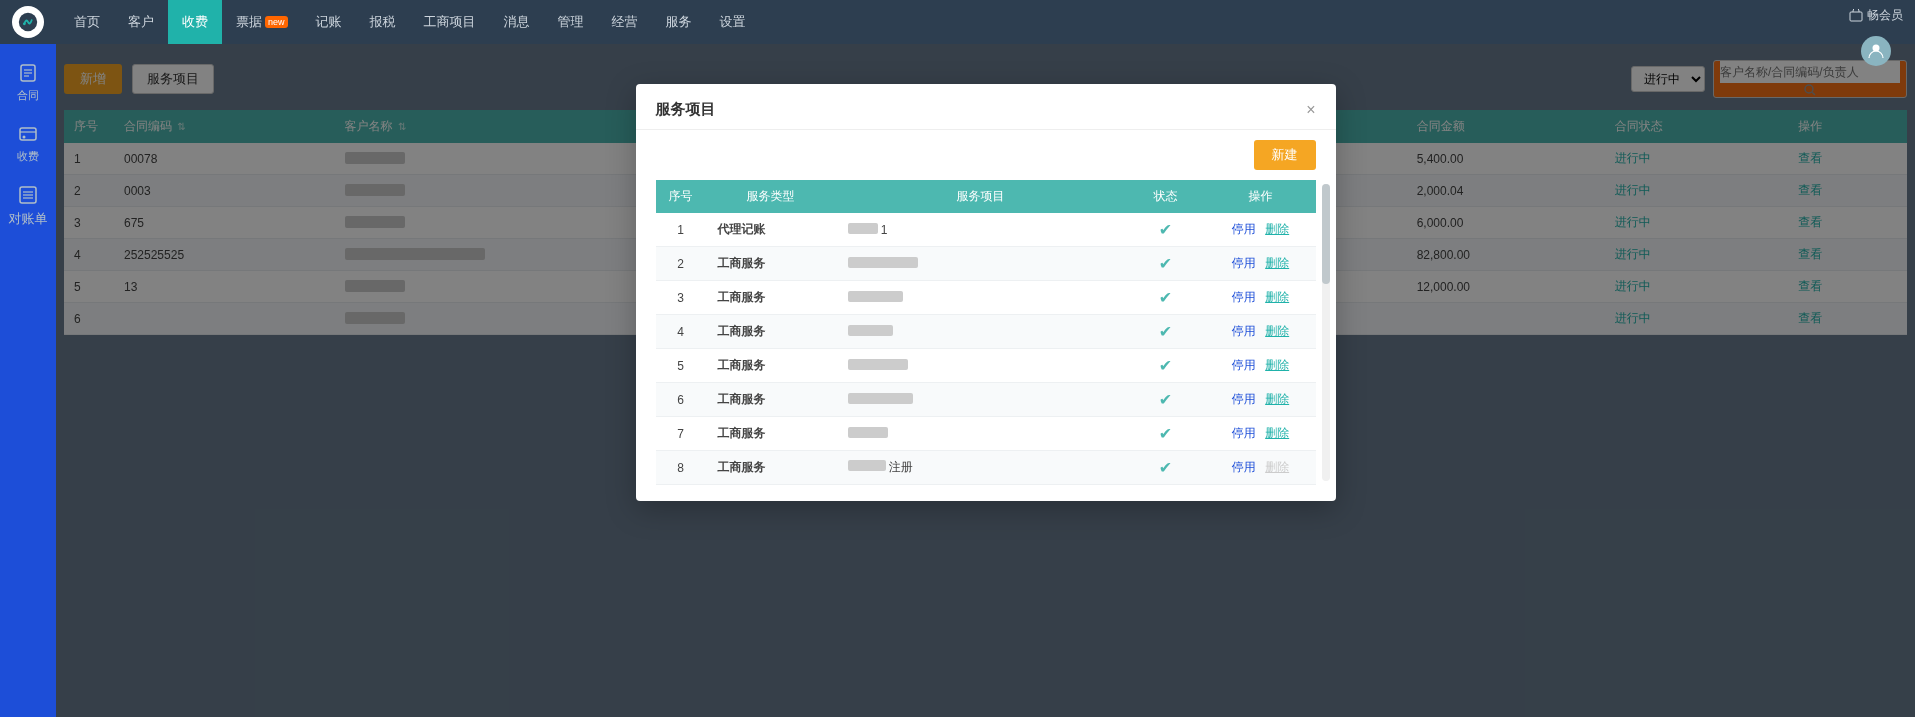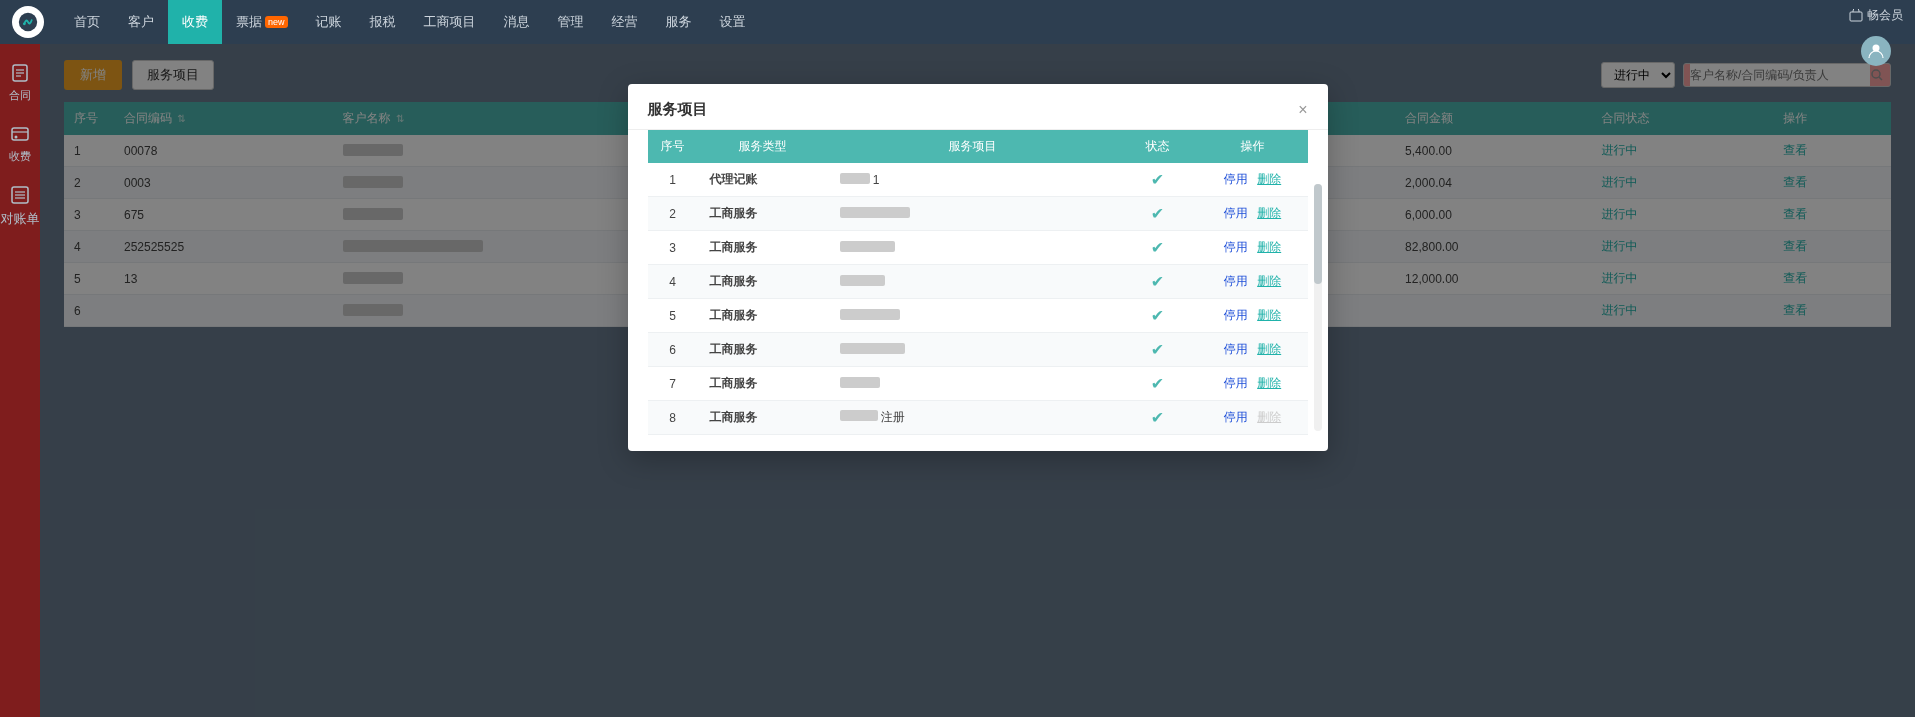--- a/index.html
+++ b/index.html
@@ -68,22 +68,22 @@
     }
 
     
     .main-layout {
       display: flex;
       height: calc(100vh - 44px);
     }
 
     
     .sidebar {
-      width: 40px;
-      background: #7f1d1d;
+      width: 56px;
+      background: #1d4ed8;
       display: flex;
       flex-direction: column;
       align-items: center;
       padding-top: 8px;
       gap: 0;
     }
     .sidebar-item {
       width: 100%;
       display: flex;
       flex-direction: column;
@@ -103,21 +103,21 @@
     .content-area {
       flex: 1;
       background: #5a6a7a;
       position: relative;
       overflow: hidden;
     }
 
     
     .page-bg {
       position: absolute; inset: 0;
-      padding: 16px 24px;
+      padding: 16px 8px;
       filter: brightness(0.85);
     }
 
     
     .toolbar {
       display: flex;
       align-items: center;
       gap: 10px;
       margin-bottom: 12px;
     }
@@ -146,23 +146,24 @@
     .status-select {
       border: 1px solid #ccc;
       padding: 4px 8px;
       border-radius: 3px;
       background: #fff;
       font-size: 12px;
     }
     .search-box {
       display: flex; align-items: center;
       border: 1px solid #ccc;
-      background: #fca5a5;
+      background: #f97316;
       border-radius: 3px;
       padding: 0 6px;
+      flex-direction: column;
     }
     .search-box input {
       border: none; outline: none;
       font-size: 12px;
       width: 180px;
       padding: 4px 0;
     }
 
     
     .data-table {
@@ -519,20 +520,23 @@
         </tbody>
       </table>
     </div>
 
     <div class="overlay">
       <div class="modal">
         <div class="modal-header">
           <span class="modal-title">服务项目</span>
           <span class="modal-close">×</span>
         </div>
+        <div class="modal-toolbar">
+          <button class="btn-new-modal">新建</button>
+        </div>
         <div class="modal-body">
           <table class="modal-table">
             <thead>
               <tr>
                 <th style="width:50px;">序号</th>
                 <th style="width:130px;">服务类型</th>
                 <th>服务项目</th>
                 <th style="width:80px;">状态</th>
                 <th style="width:110px;">操作</th>
               </tr>

